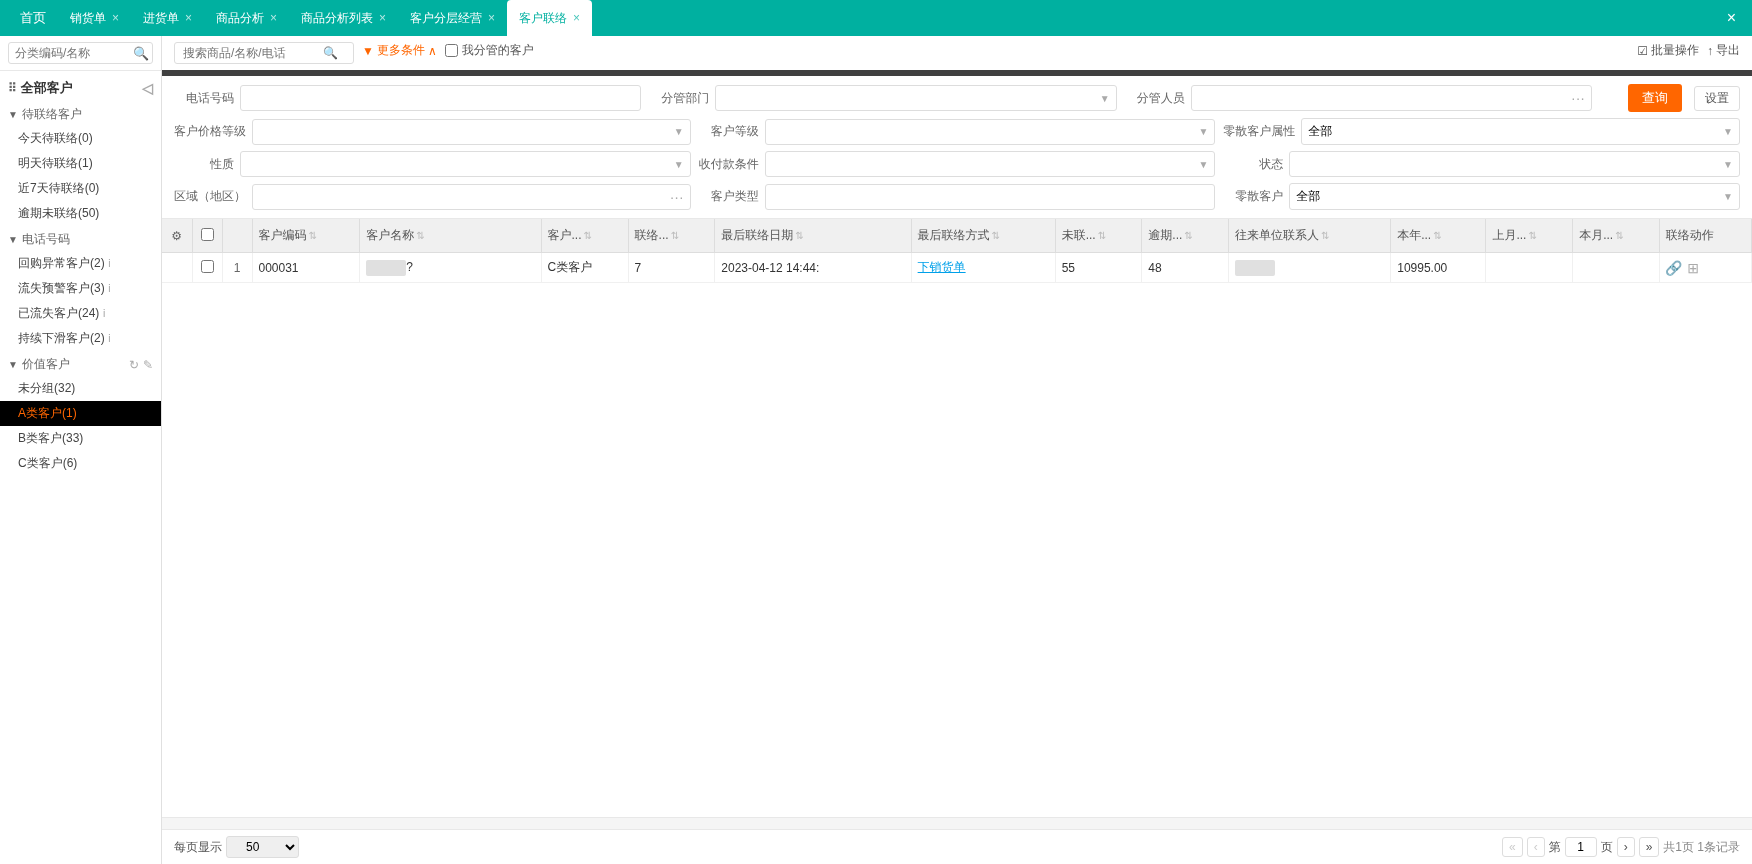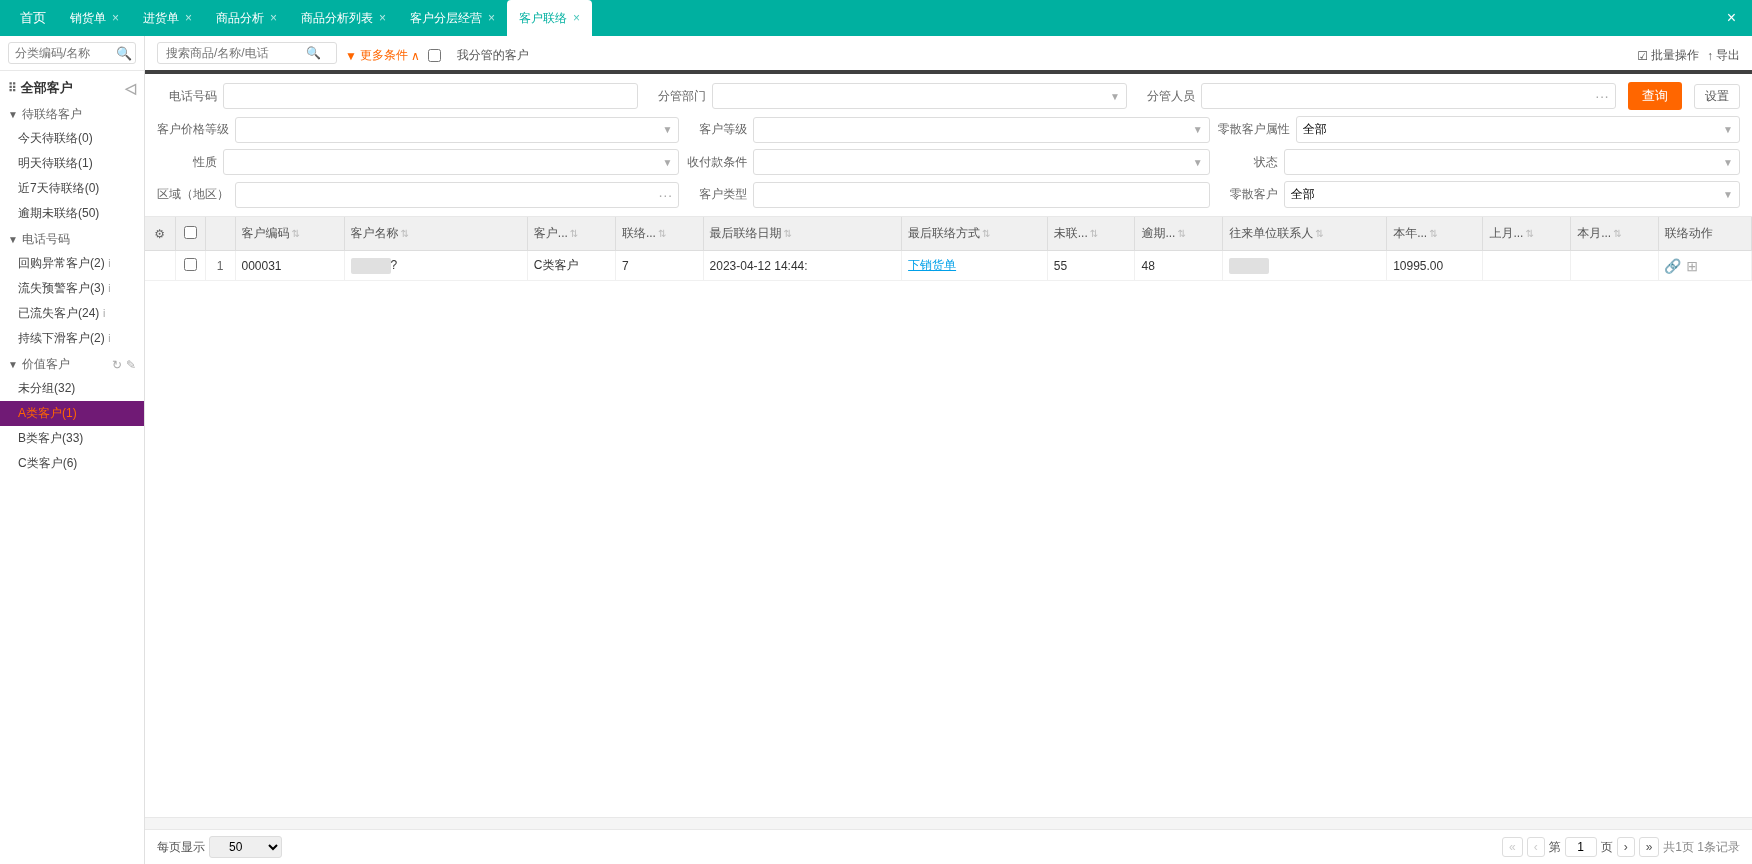--- a/index.html
+++ b/index.html
@@ -43,21 +43,21 @@
     }
 
     
     .main-layout {
       display: flex;
       height: calc(864px - 36px);
     }
 
     
     .sidebar {
-      width: 145px;
+      width: 162px;
       background: #fff;
       border-right: 1px solid #e0e0e0;
       display: flex;
       flex-direction: column;
       overflow-y: auto;
     }
     .sidebar-search {
       padding: 6px 8px;
       display: flex;
       align-items: center;
@@ -104,39 +104,39 @@
     }
     .sidebar-section-label .arrow { font-size: 10px; }
     .sidebar-item {
       padding: 4px 8px 4px 18px;
       color: #444;
       cursor: pointer;
       white-space: nowrap;
       overflow: hidden;
       text-overflow: ellipsis;
     }
-    .sidebar-item.active { background: #701a75; color: #f60; }
+    .sidebar-item.active { background: #000000; color: #f60; }
 
     
     .content {
       flex: 1;
       display: flex;
       flex-direction: column;
       background: #f5f5f5;
       overflow: hidden;
     }
 
     
     .filter-bar {
       background: #fff;
       padding: 6px 12px;
       display: flex;
-      align-items: flex-end;
+      align-items: flex-start;
       gap: 8px;
-      border-bottom: 4px solid #404040;
+      border-bottom: 6px solid #404040;
     }
     .filter-search {
       display: flex;
       align-items: center;
       border: 1px solid #ddd;
       border-radius: 3px;
       padding: 3px 8px;
       width: 180px;
     }
     .filter-search input {
@@ -148,21 +148,21 @@
     .filter-more {
       color: #00b0a0;
       cursor: pointer;
       display: flex;
       align-items: center;
       gap: 3px;
     }
     .filter-checkbox {
       display: flex;
       align-items: center;
-      gap: 16px;
+      gap: 4px;
       color: #555;
     }
     .filter-spacer { flex: 1; }
     .filter-actions {
       display: flex;
       align-items: center;
       gap: 8px;
     }
     .btn-batch {
       color: #555;
@@ -476,21 +476,21 @@
               <span class="arrow">▼</span>
           </div>
         </div>
         <div class="filter-field">
           <label>分管人员</label>
           <div class="field-input" style="flex:1.2;">
             <span></span>
               <span class="dots">···</span>
           </div>
         </div>
-        <button class="orange-btn" style="margin-left:4px;">查询</button>
+        <button class="orange-btn" style="margin-left:28px;">查询</button>
         <button class="white-btn" style="margin-left:4px;">设置</button>
       </div>
 
       <div class="adv-filter-row">
         <div class="filter-field">
           <label>客户价格等级</label>
           <div class="field-input" style="flex:1.2;">
             <span></span>
               <span class="arrow">▼</span>
           </div>

